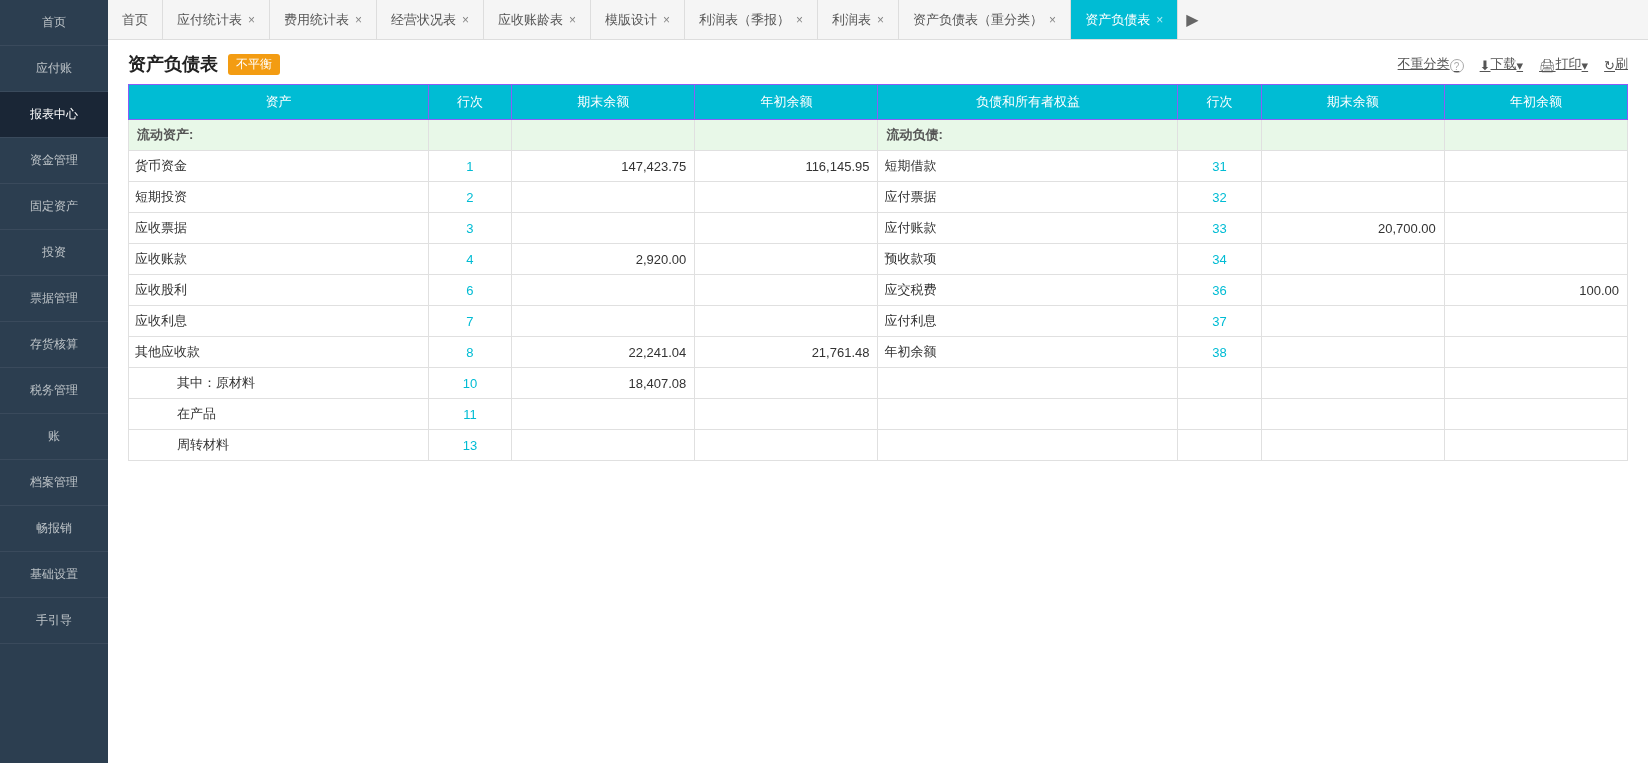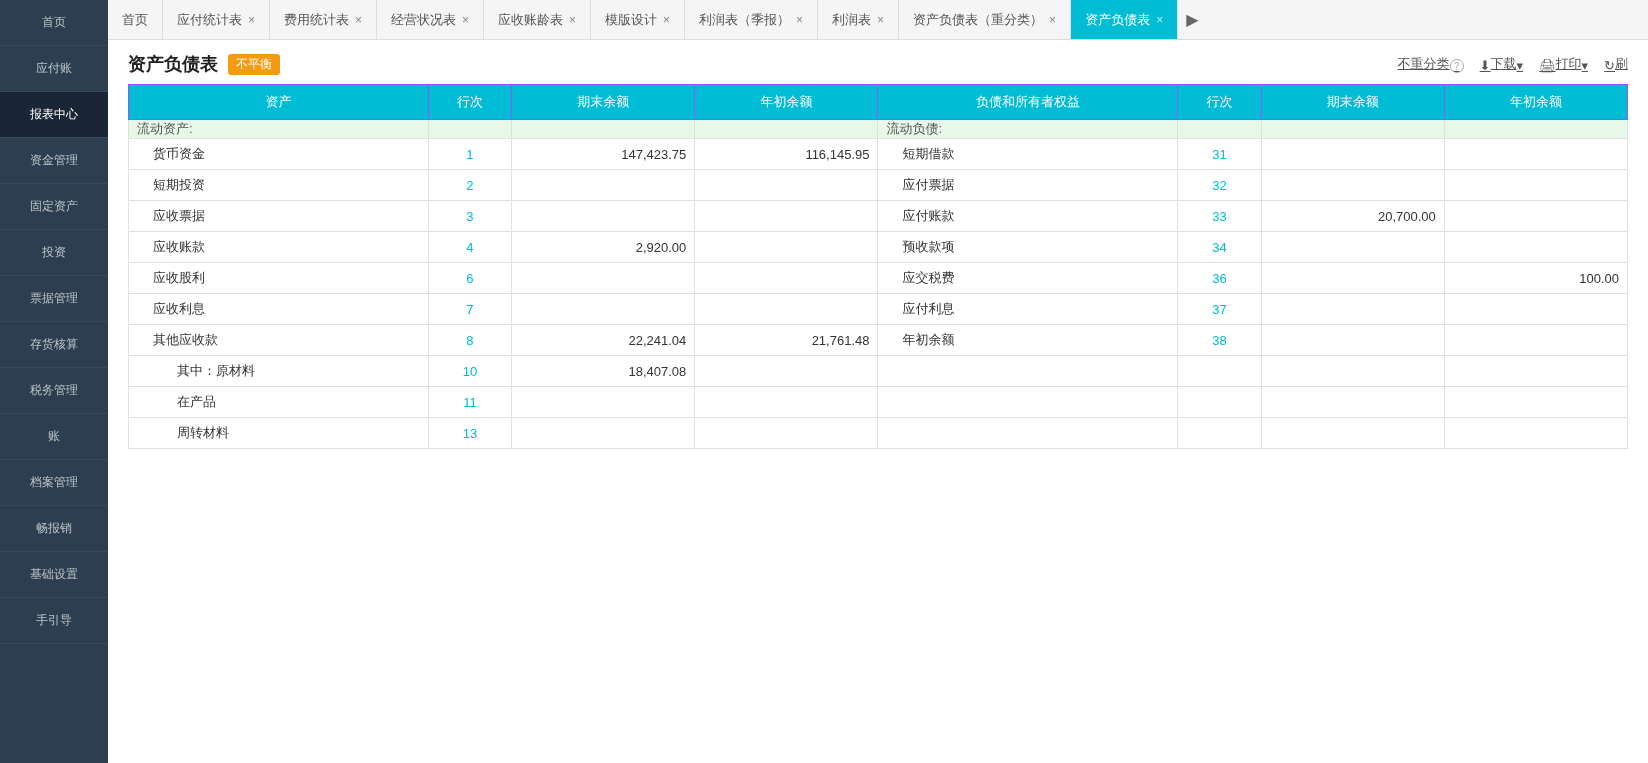--- a/index.html
+++ b/index.html
@@ -144,26 +144,26 @@
       font-weight: normal;
     }
     tbody tr td {
       border: 1px solid #e0e0e0;
       padding: 6px 8px;
       color: #333;
     }
     .section-header td {
       background: #e8f8e8 !important;
       color: #555;
-      font-weight: normal;
-      padding: 0 8px;
+      font-weight: bold;
+      padding: 6px 8px;
     }
     .td-right { text-align: right; }
     .td-index { color: #00bcd4; text-align: center; }
-    .td-label { padding-left: 24px; }
+    .td-label { padding-left: 6px; }
     .td-label-indent { padding-left: 48px; }
   </style>
 </head>
 <body>
 
 <nav class="sidebar">
   <div class="sidebar-item">首页</div>
   <div class="sidebar-item">应付账</div>
   <div class="sidebar-item active">报表中心</div>
   <div class="sidebar-item">资金管理</div>

